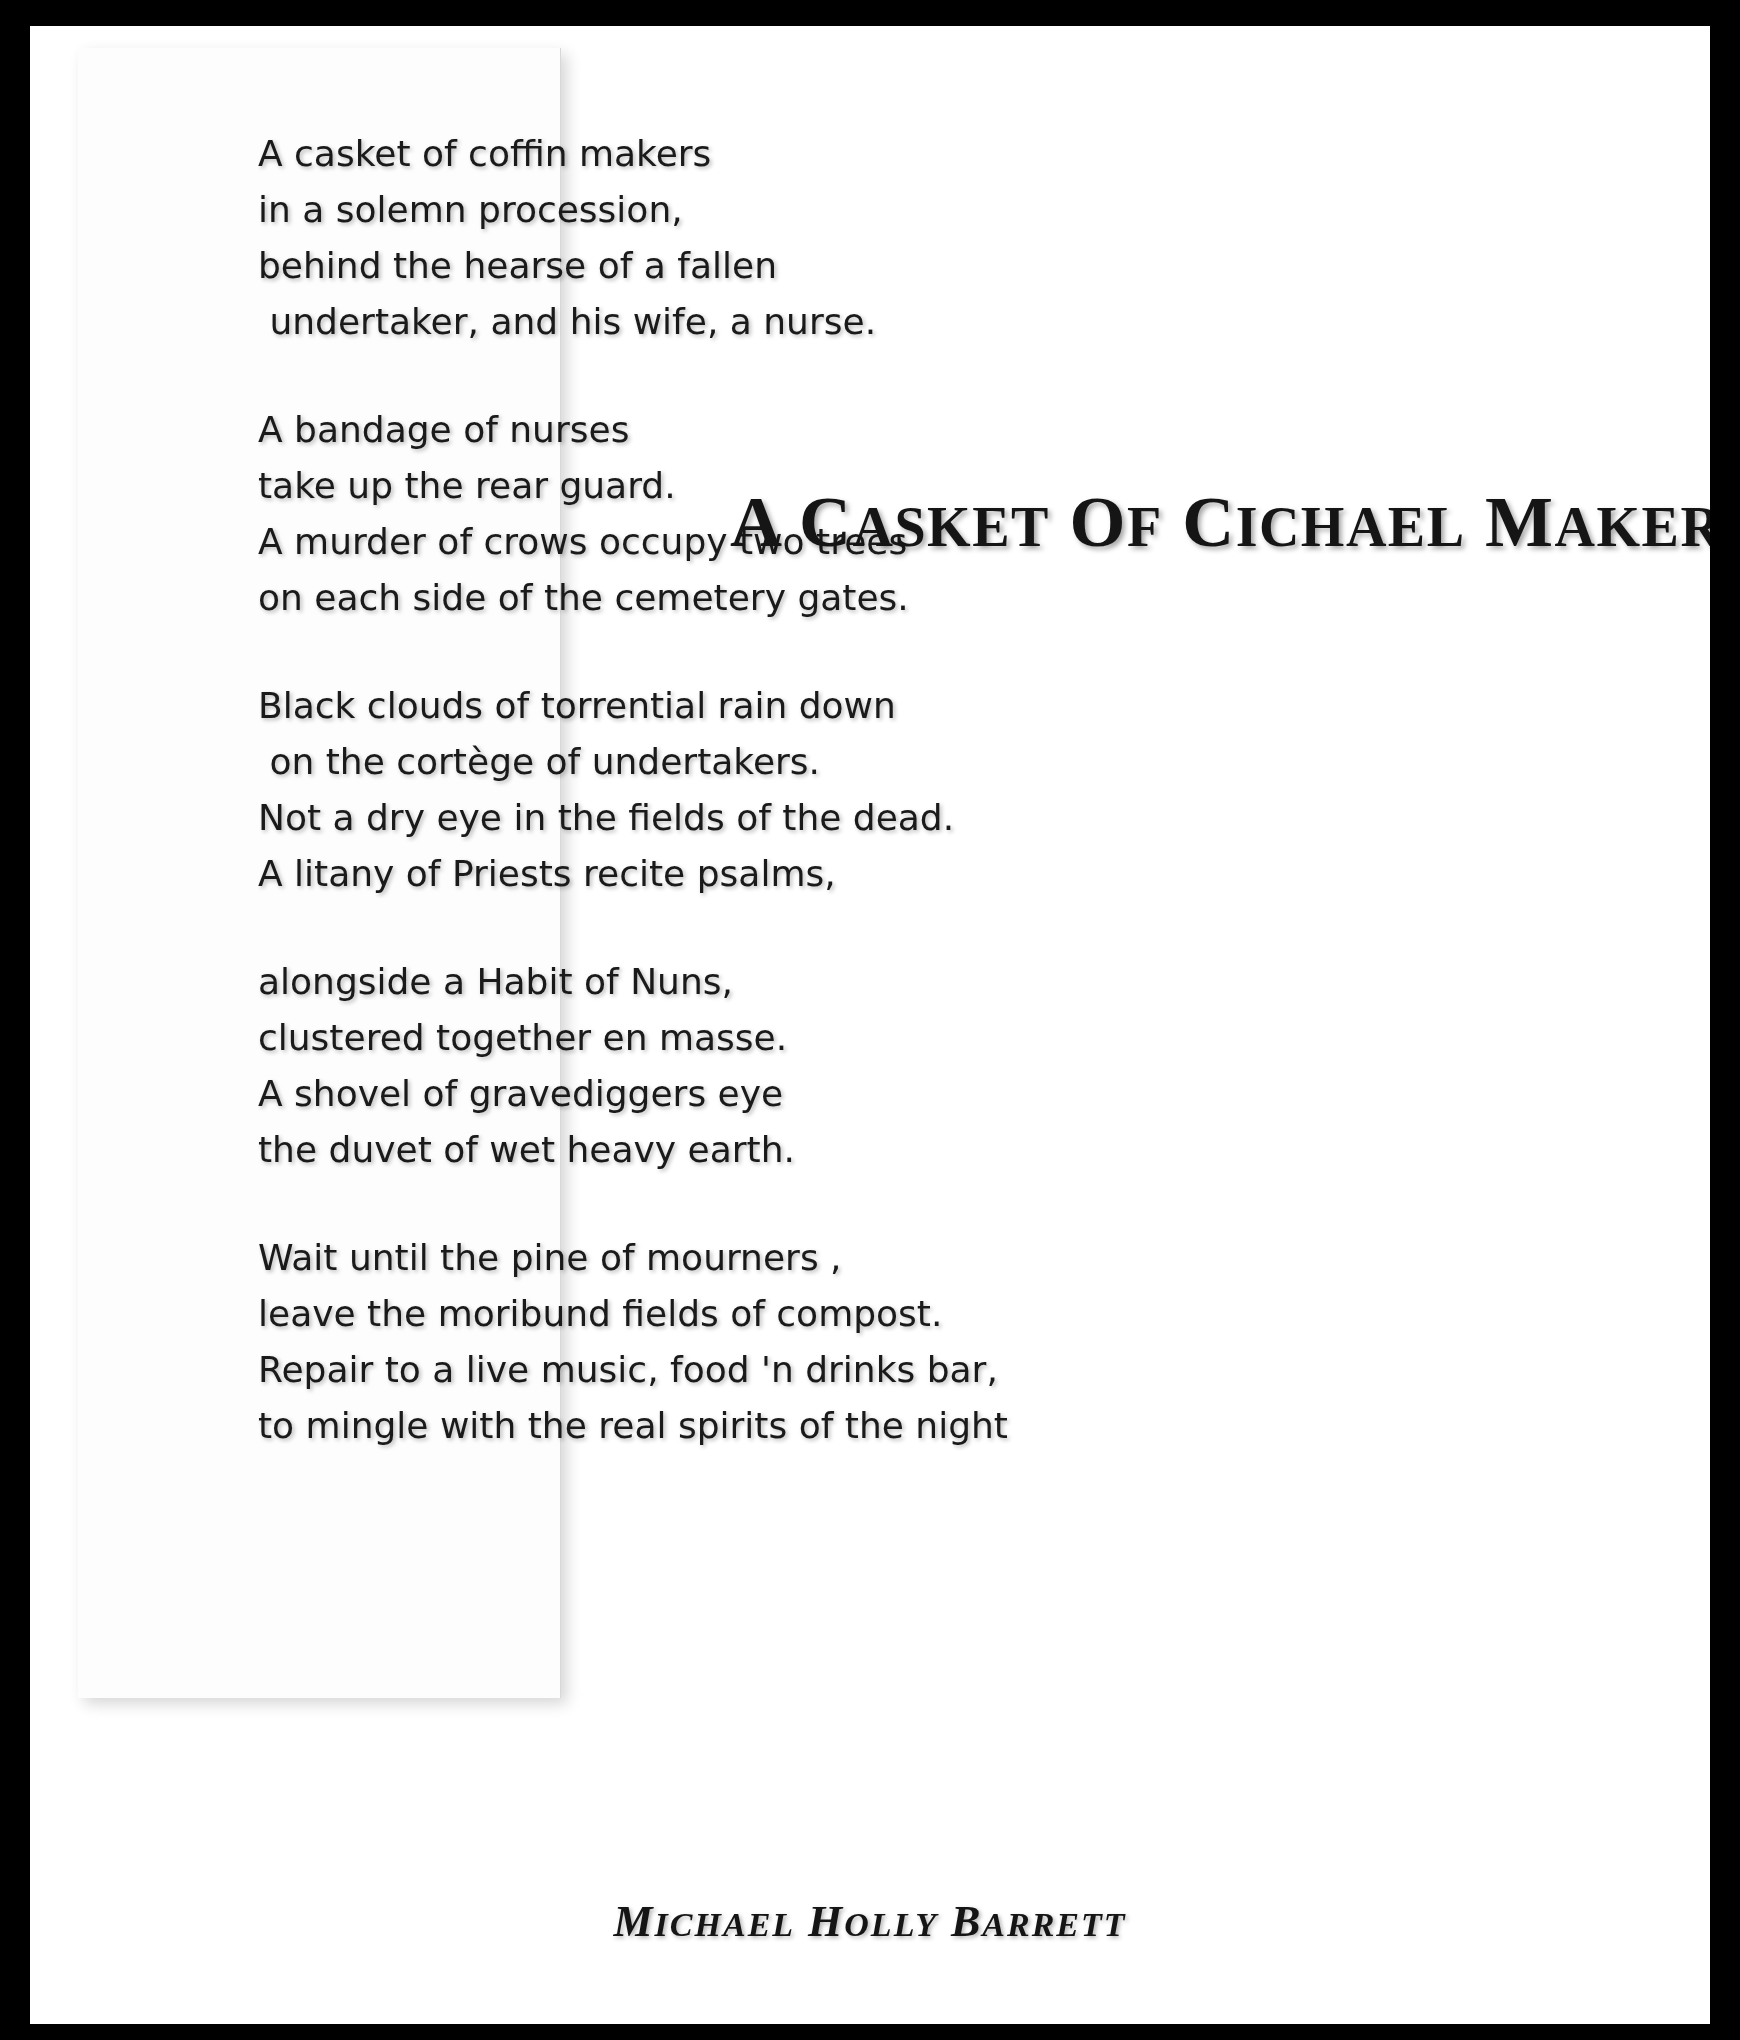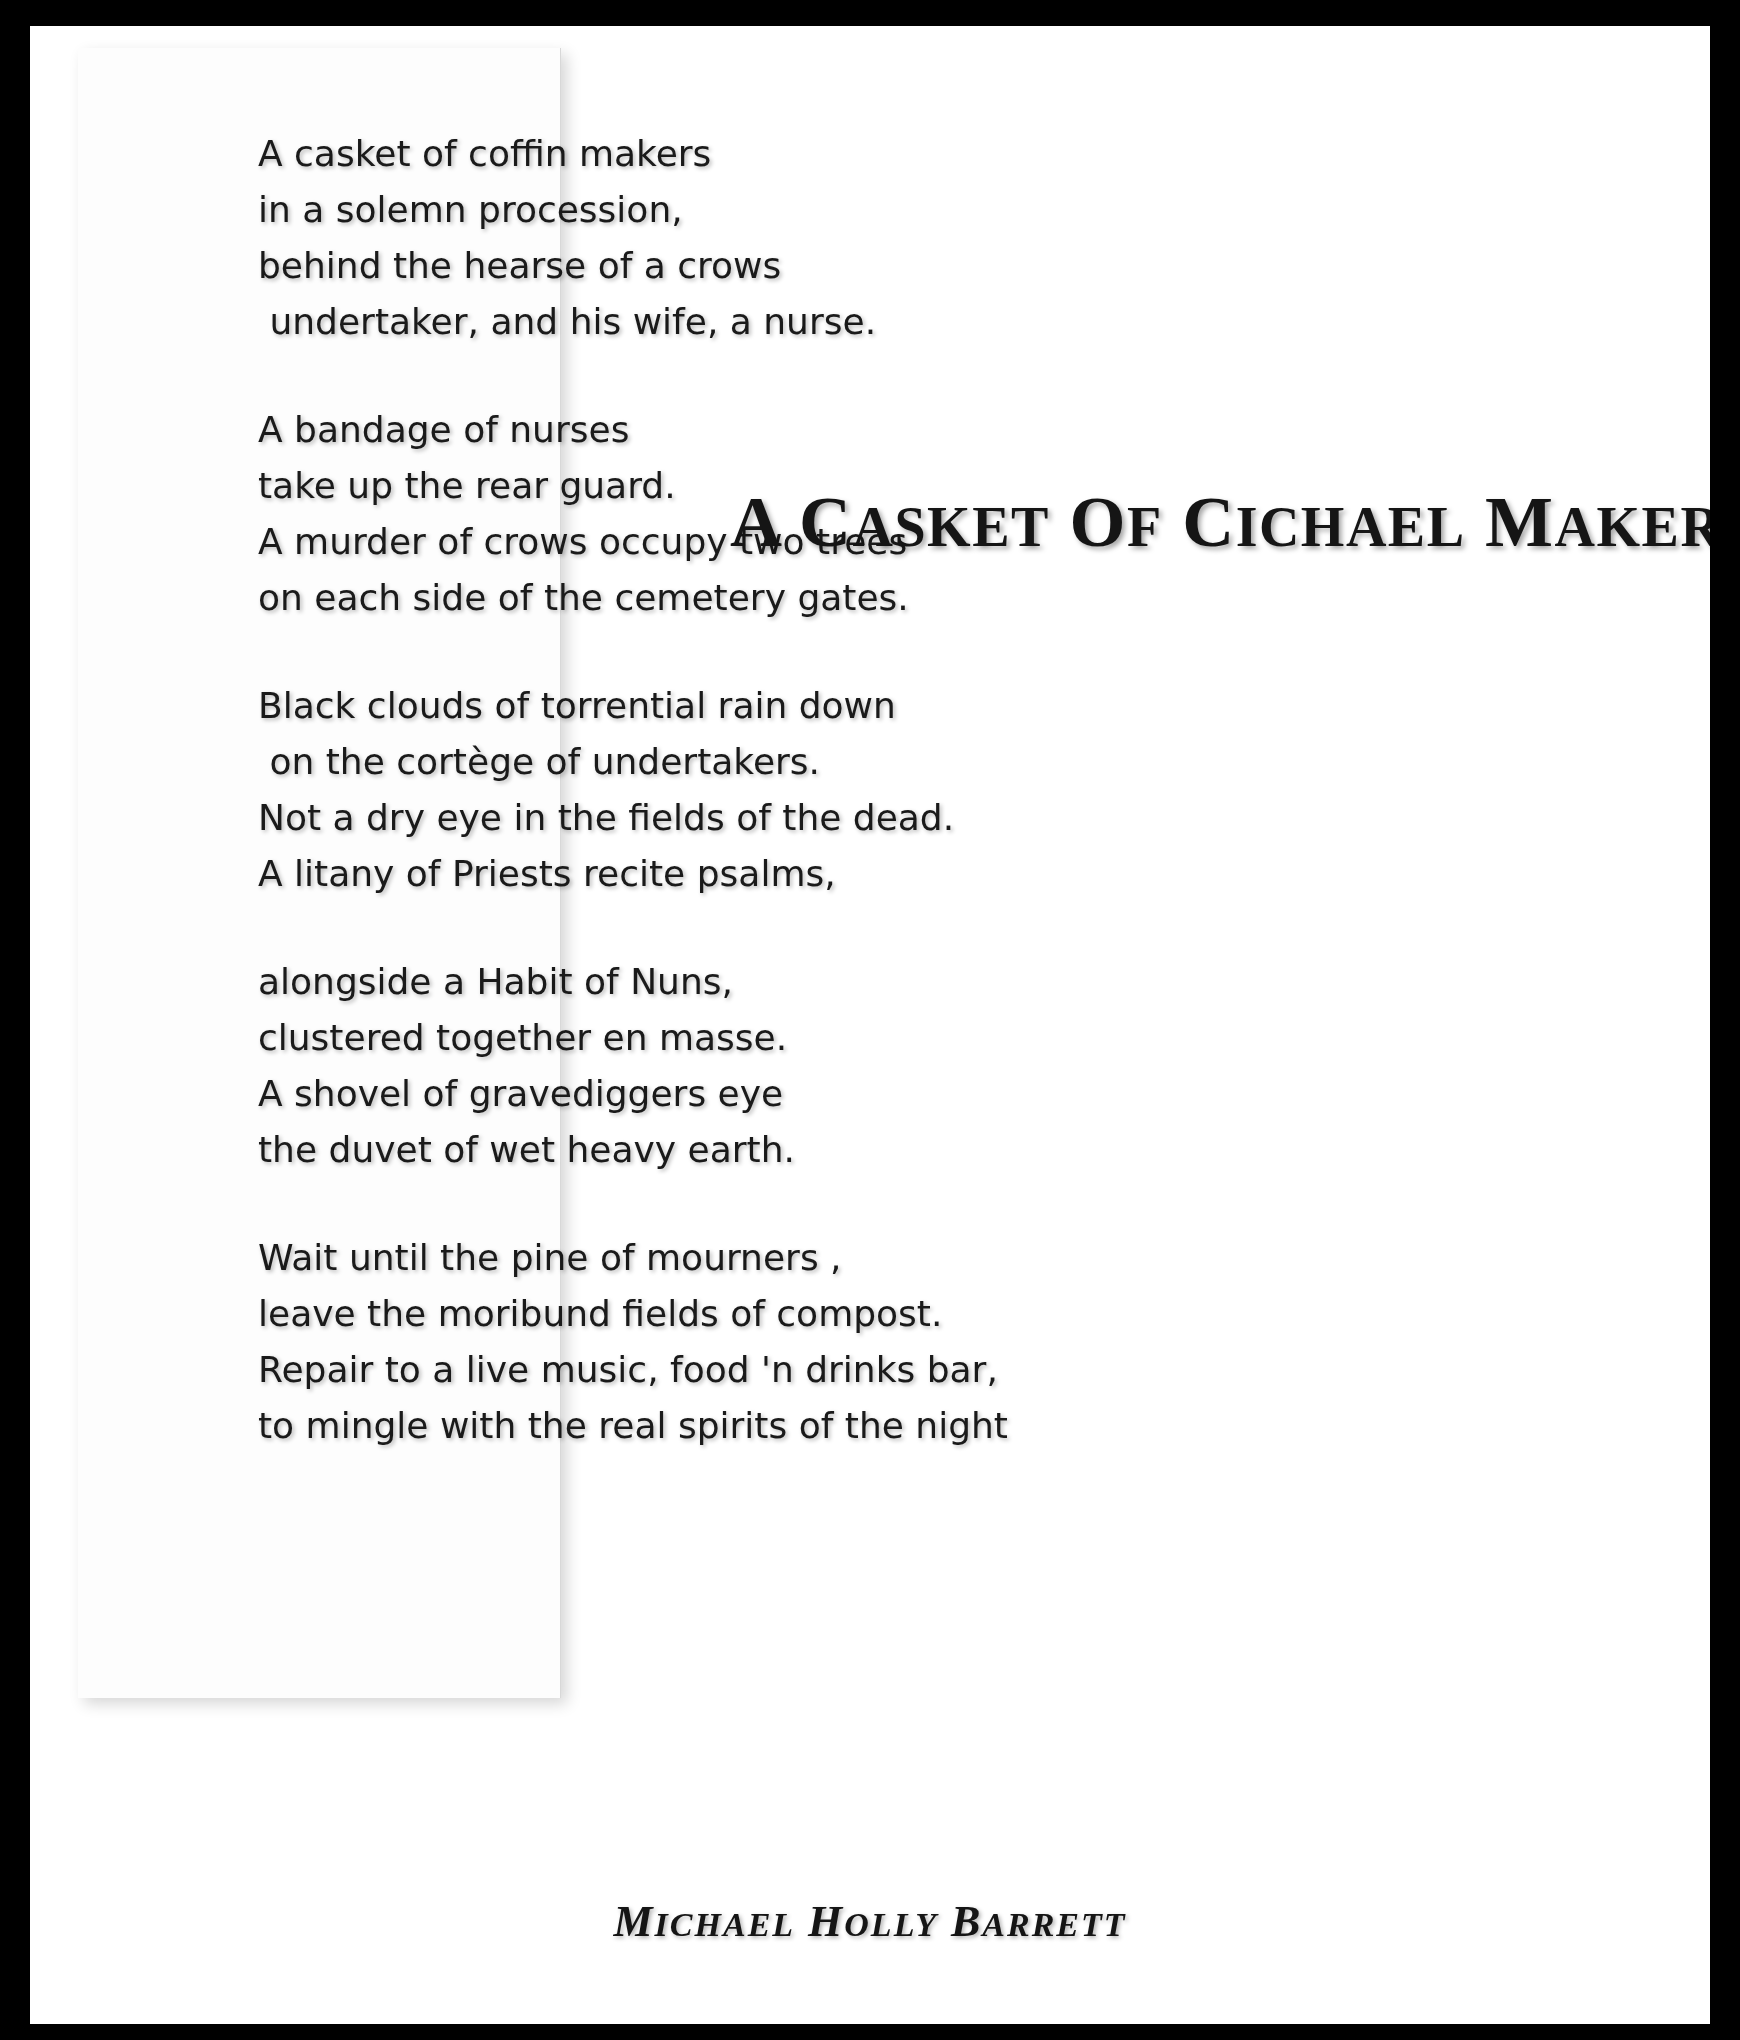--- a/index.html
+++ b/index.html
@@ -110,21 +110,21 @@
 
     <div class="overlay-card"></div>
 
     <div class="content">
 
       <div class="poem">
 
         <div class="stanza">
           <div class="line">A casket of coffin makers</div>
           <div class="line">in a solemn procession,</div>
-          <div class="line">behind the hearse of a crows</div>
+          <div class="line">behind the hearse of a fallen</div>
           <div class="line"> undertaker, and his wife, a nurse.</div>
         </div>
 
         <div class="stanza">
           <div class="line">A bandage of nurses</div>
           <div class="line">take up the rear guard.</div>
           <div class="line">A murder of crows occupy two trees</div>
           <div class="line">on each side of the cemetery gates.</div>
         </div>
 

